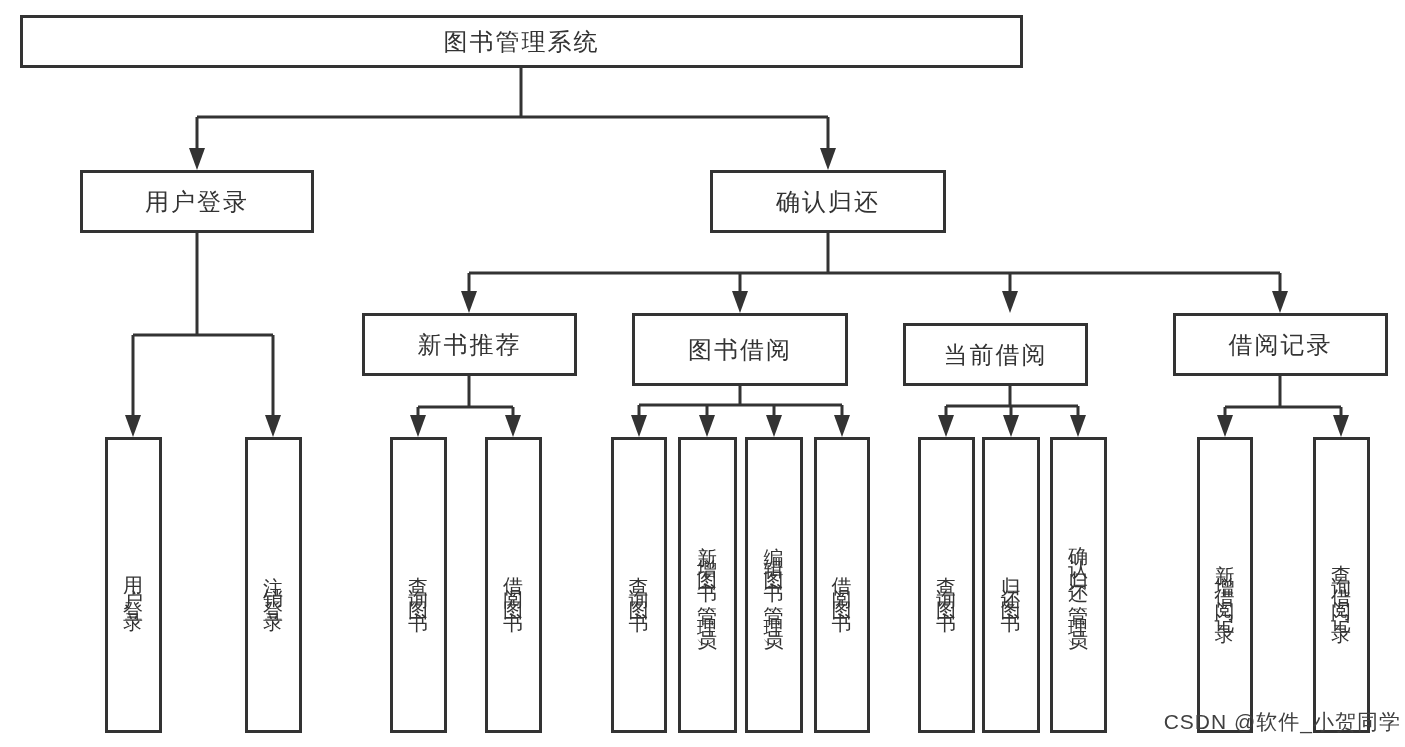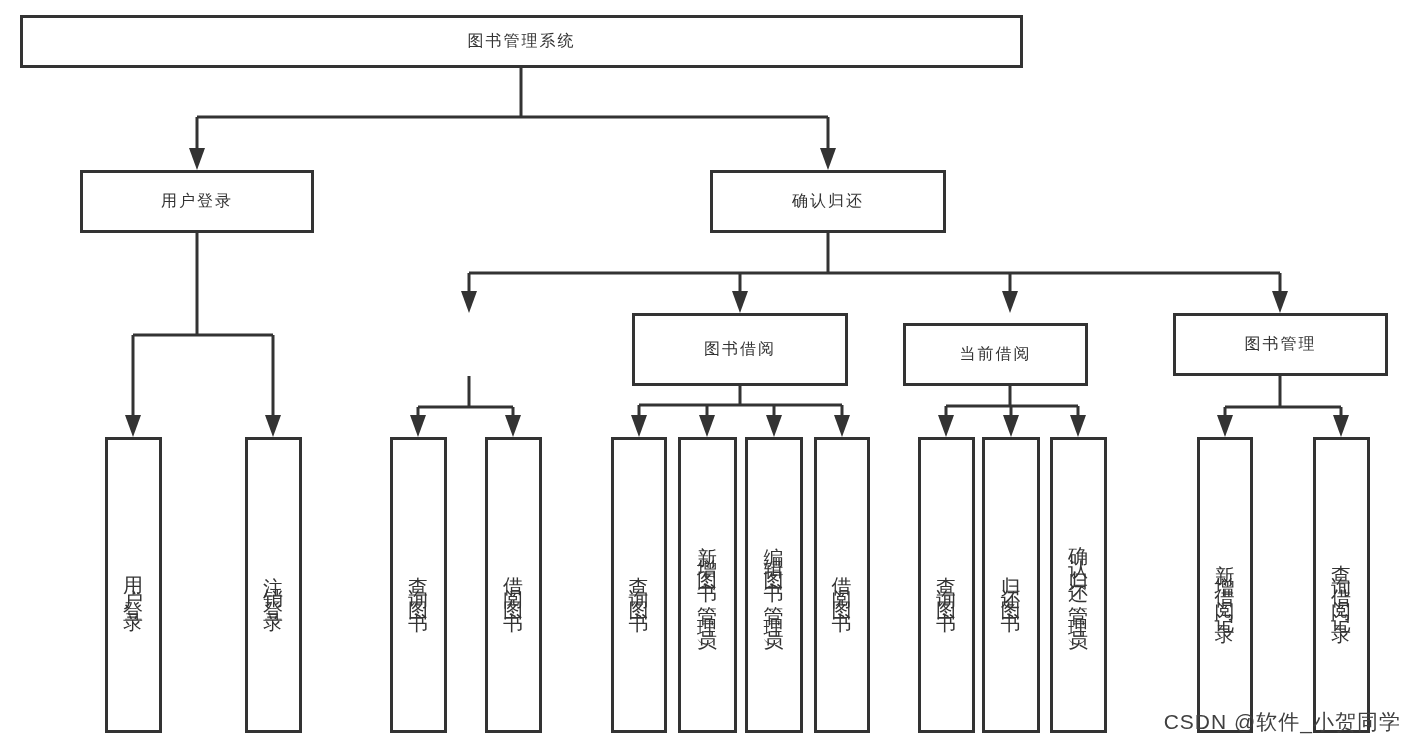--- a/index.html
+++ b/index.html
@@ -4,21 +4,21 @@
 <style>
   html,body{margin:0;padding:0;background:#ffffff;}
   .canvas{
     position:relative;width:1405px;height:747px;background:#ffffff;
     font-family:"Liberation Sans","DejaVu Sans",sans-serif;color:#333333;overflow:hidden;
   }
   .wires{position:absolute;left:0;top:0;width:1405px;height:747px;}
   .node{
     position:absolute;box-sizing:border-box;border:3px solid #333333;background:#ffffff;
     display:flex;align-items:center;justify-content:center;
-    font-size:16px;letter-spacing:2px;white-space:nowrap;z-index:2;
+    font-size:24px;letter-spacing:2px;white-space:nowrap;z-index:2;
   }
   .vnode{
     writing-mode:vertical-rl;text-orientation:mixed;
     font-size:20px;letter-spacing:12px;line-height:1;white-space:normal;
   }
   .watermark{
     position:absolute;right:4px;bottom:11px;z-index:3;
     font-size:21px;letter-spacing:1px;color:#404040;
   }
 </style>
@@ -80,23 +80,24 @@
       <polygon points="1217,415 1233,415 1225,437" fill="#333333"></polygon>
       <line x1="1341" y1="407" x2="1341" y2="423" stroke="#333333" stroke-width="3"></line>
       <polygon points="1333,415 1349,415 1341,437" fill="#333333"></polygon>
     </svg>
 
   <div class="node" style="left: 20px; top: 15px; width: 1003px; height: 53px;">图书管理系统</div>
 
   <div class="node" style="left: 80px; top: 170px; width: 234px; height: 63px;">用户登录</div>
   <div class="node" style="left: 710px; top: 170px; width: 236px; height: 63px;">确认归还</div>
 
+  <div class="node" style="left: 362px; top: 313px; width: 215px; height: 63px;">新书推荐</div>
   <div class="node" style="left: 632px; top: 313px; width: 216px; height: 73px;">图书借阅</div>
   <div class="node" style="left: 903px; top: 323px; width: 185px; height: 63px;">当前借阅</div>
-  <div class="node" style="left: 1173px; top: 313px; width: 215px; height: 63px;">图书管理</div>
+  <div class="node" style="left: 1173px; top: 313px; width: 215px; height: 63px;">借阅记录</div>
 
   <div class="node vnode" style="left: 105px; top: 437px; width: 57px; height: 296px;">用户登录</div>
   <div class="node vnode" style="left: 245px; top: 437px; width: 57px; height: 296px;">注销登录</div>
 
   <div class="node vnode" style="left: 390px; top: 437px; width: 57px; height: 296px;">查询图书</div>
   <div class="node vnode" style="left: 485px; top: 437px; width: 57px; height: 296px;">借阅图书</div>
 
   <div class="node vnode" style="left: 611px; top: 437px; width: 56px; height: 296px;">查询图书</div>
   <div class="node vnode" style="left: 678px; top: 437px; width: 59px; height: 296px;">新增图书（管理员）</div>
   <div class="node vnode" style="left: 745px; top: 437px; width: 58px; height: 296px;">编辑图书（管理员）</div>

